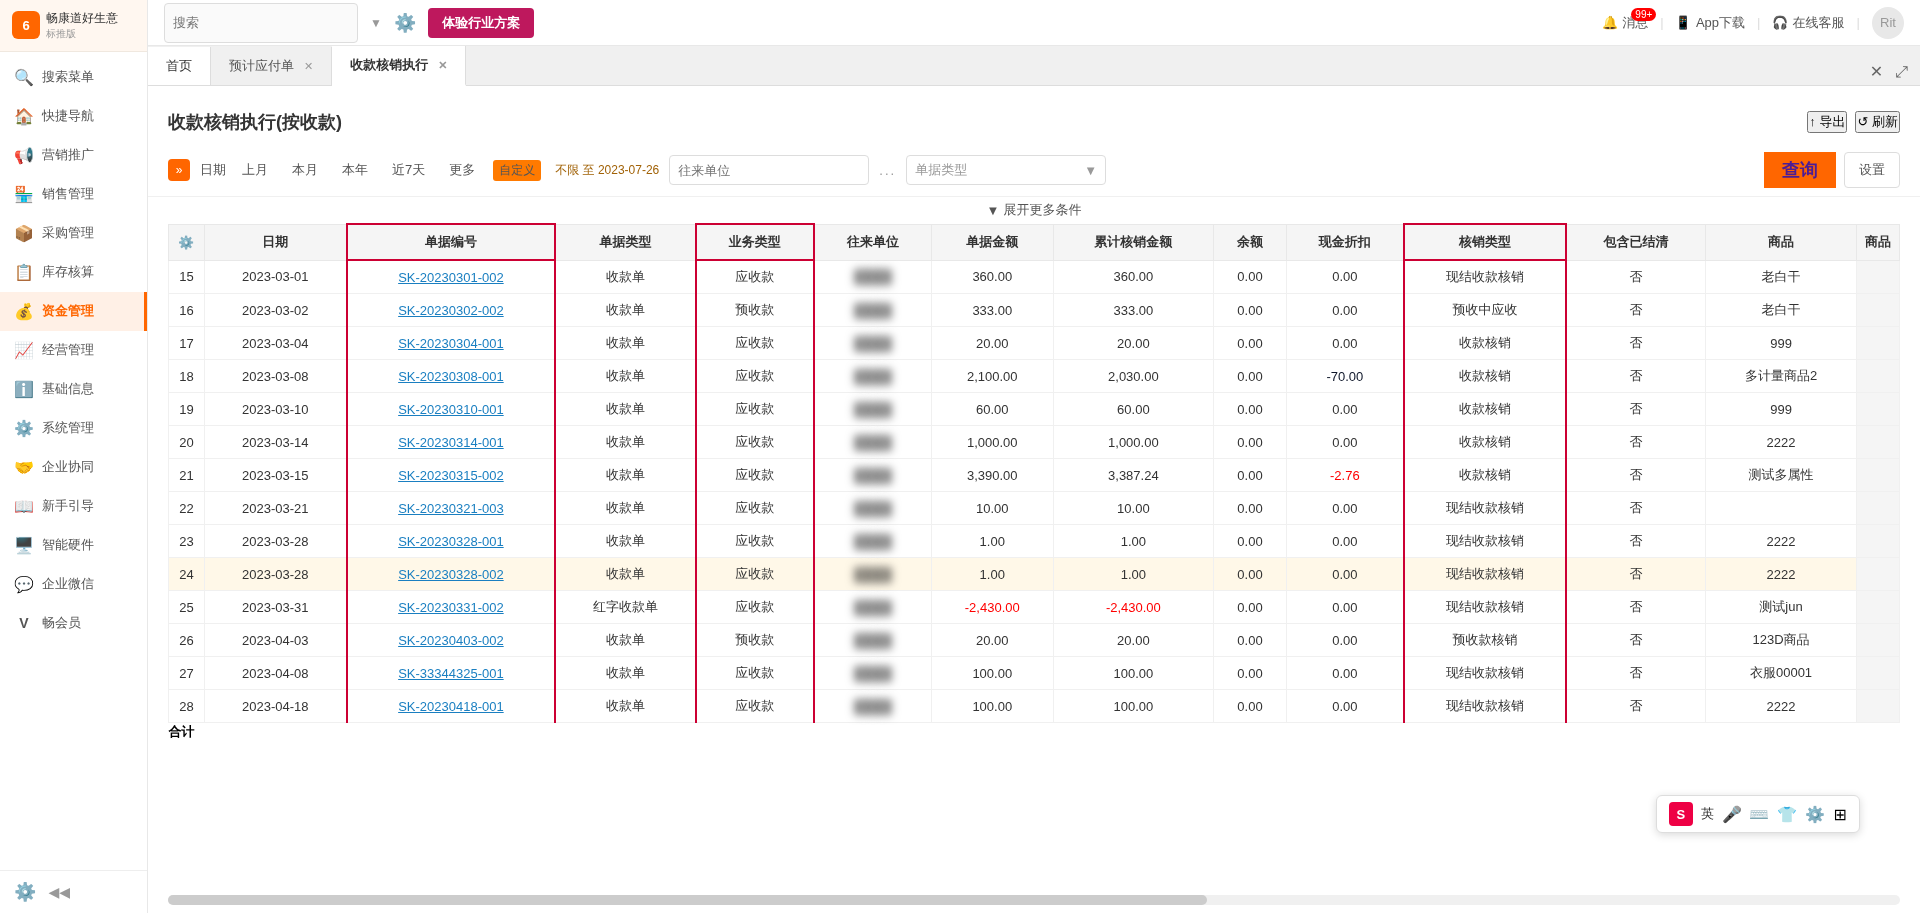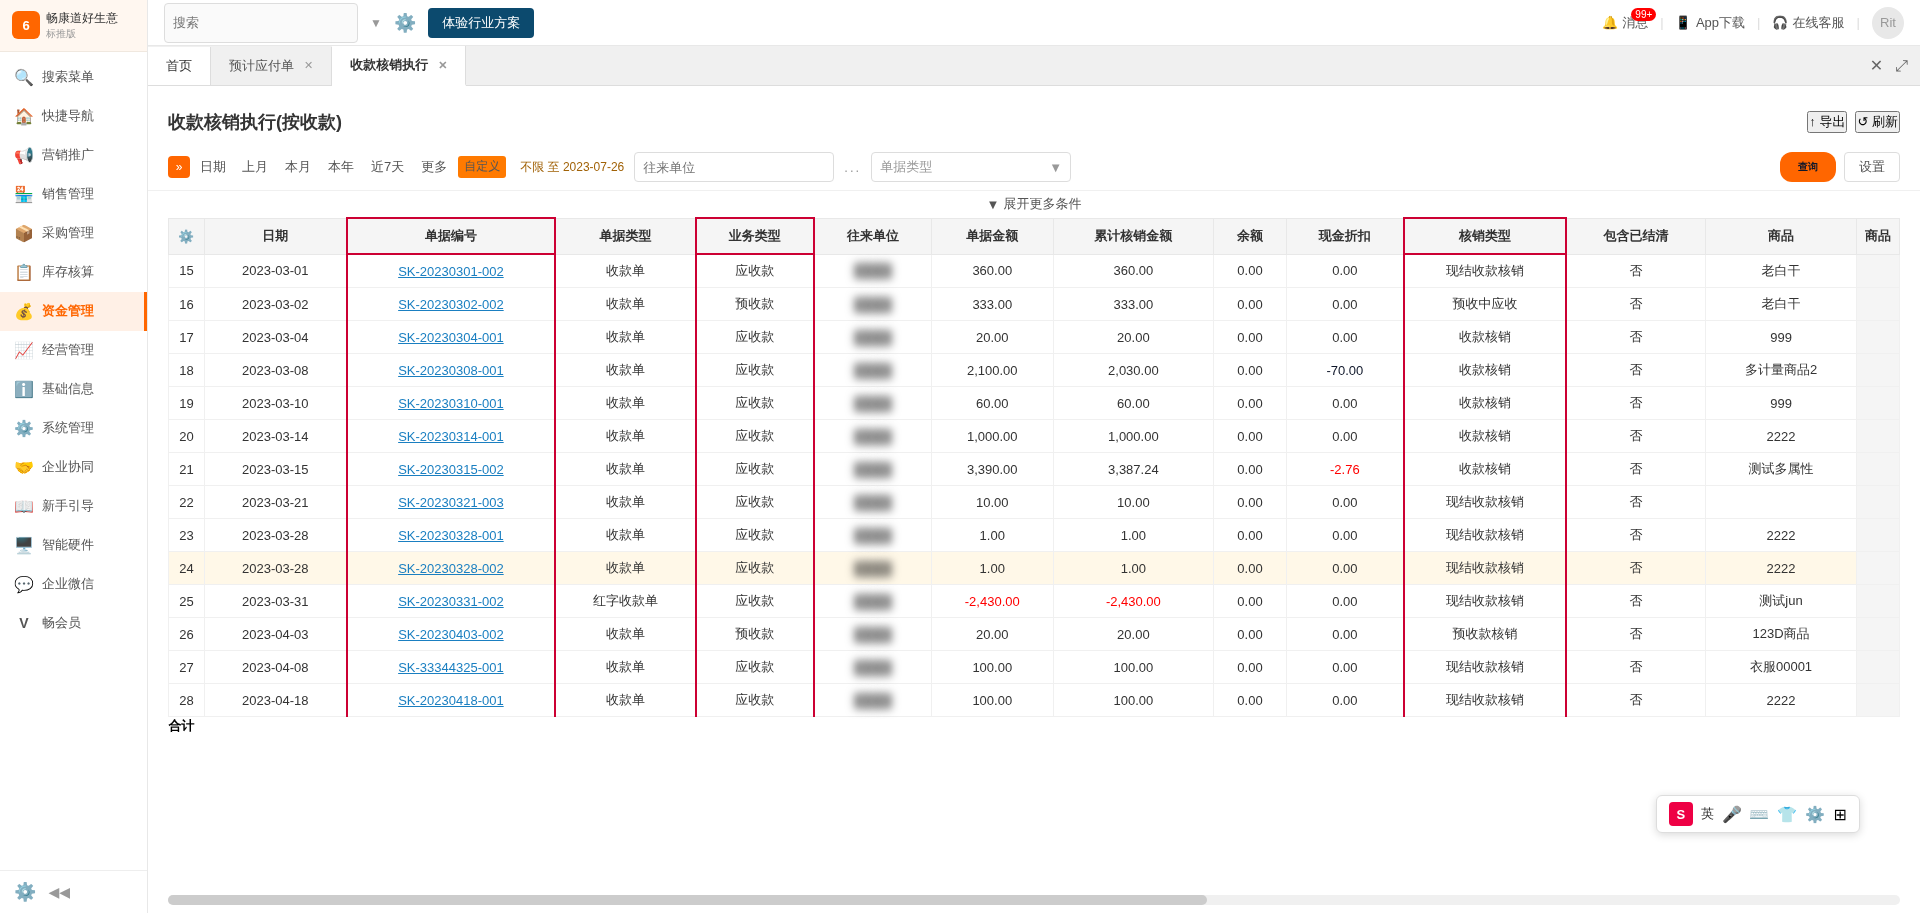--- a/index.html
+++ b/index.html
@@ -21,53 +21,53 @@
     .sidebar-footer .arrow { font-size: 14px; color: #999; cursor: pointer; }
 
     
     .main { flex: 1; display: flex; flex-direction: column; overflow: hidden; }
 
     
     .topbar { background: #fff; border-bottom: 1px solid #e8e8e8; padding: 0 16px; display: flex; align-items: center; height: 46px; gap: 12px; }
     .topbar-input { flex: 0 0 180px; height: 40px; border: 1px solid #ddd; border-radius: 4px; padding: 0 8px; color: #be185d; background: #fafafa; }
     .topbar-arrow { color: #999; font-size: 12px; }
     .topbar-gear { font-size: 18px; color: #666; cursor: pointer; }
-    .topbar-btn { background: #0c4a6e; color: white; border: none; padding: 6px 14px; border-radius: 4px; cursor: pointer; font-size: 13px; font-weight: normal; }
+    .topbar-btn { background: #be185d; color: white; border: none; padding: 6px 14px; border-radius: 4px; cursor: pointer; font-size: 13px; font-weight: bold; }
     .topbar-spacer { flex: 1; }
     .topbar-notif { display: flex; align-items: center; gap: 4px; color: #555; font-size: 13px; cursor: pointer; position: relative; }
     .topbar-notif .badge { position: absolute; top: -6px; right: -8px; background: red; color: white; font-size: 10px; border-radius: 8px; padding: 1px 4px; }
     .topbar-sep { color: #ddd; }
     .topbar-action { display: flex; align-items: center; gap: 4px; color: #555; cursor: pointer; font-size: 13px; }
 
     
-    .tabs { background: #f0f0f0; display: flex; align-items: center; border-bottom: 1px solid #ddd; padding-left: 0; }
+    .tabs { background: #f0f0f0; display: flex; align-items: flex-end; border-bottom: 1px solid #ddd; padding-left: 0; }
     .tab { padding: 10px 18px; cursor: pointer; color: #555; display: flex; align-items: center; gap: 6px; border-right: 1px solid #ddd; background: #f0f0f0; font-size: 13px; }
     .tab.active { background: #fff; color: #333; font-weight: bold; border-bottom: 2px solid #fff; margin-bottom: -1px; }
     .tab.home { background: #fff; color: #333; }
     .tab .close-icon { font-size: 11px; color: #999; margin-left: 4px; }
     .tabs-end { margin-left: auto; display: flex; align-items: center; gap: 4px; padding-right: 8px; }
     .tabs-end .t-btn { background: none; border: none; cursor: pointer; font-size: 16px; color: #666; padding: 4px; }
 
     
     .page { flex: 1; overflow: hidden; display: flex; flex-direction: column; padding: 0; background: #fff; }
     .page-header { padding: 24px 20px 10px; display: flex; align-items: center; justify-content: space-between; }
     .page-title { font-size: 18px; font-weight: bold; color: #333; }
 
     
     .filter-bar { padding: 8px 20px; background: #fff; border-bottom: 1px solid #f0f0f0; display: flex; align-items: center; flex-wrap: wrap; gap: 10px; }
     .filter-toggle { background: #f60; color: white; border: none; width: 22px; height: 22px; border-radius: 4px; cursor: pointer; font-size: 12px; display: flex; align-items: center; justify-content: center; }
     .filter-label { color: #555; font-size: 13px; }
-    .filter-date-btns { display: flex; gap: 5px; }
+    .filter-date-btns { display: flex; gap: 12px; align-items: center; }
     .filter-date-btns span { cursor: pointer; color: #555; padding: 2px 6px; border-radius: 3px; }
     .filter-date-custom { background: #ff7a00; color: white; padding: 2px 8px; border-radius: 3px; font-size: 12px; cursor: pointer; }
     .filter-date-range { color: #a16207; font-size: 12px; margin-left: 4px; }
     .filter-unit { flex: 0 0 200px; height: 30px; border: 1px solid #ddd; border-radius: 4px; padding: 0 8px; color: #999; }
     .filter-dots { color: #999; letter-spacing: 2px; }
     .filter-type { flex: 0 0 200px; height: 30px; border: 1px solid #ddd; border-radius: 4px; padding: 0 8px; color: #999; display: flex; align-items: center; justify-content: space-between; cursor: pointer; }
-    .filter-query { background: #f60; color: #0f172a; border: none; padding: 6px 18px; border-radius: 12px; cursor: pointer; font-size: 10px; font-weight: bold; }
+    .filter-query { background: #f60; color: #4c1d95; border: none; padding: 6px 18px; border-radius: 0; cursor: pointer; font-size: 18px; font-weight: bold; }
     .filter-setting { background: white; color: #555; border: 1px solid #ddd; padding: 5px 14px; border-radius: 4px; cursor: pointer; font-size: 13px; }
     .filter-more { text-align: center; padding: 4px; color: #555; cursor: pointer; font-size: 12px; display: flex; align-items: center; justify-content: center; gap: 4px; width: 100%; }
 
     
     .table-wrap { flex: 1; overflow: auto; padding: 0 20px 10px; }
     table { width: 100%; border-collapse: collapse; font-size: 12px; min-width: 1400px; }
     thead th { background: #f5f5f5; border: 1px solid #e8e8e8; padding: 8px 8px; text-align: center; font-weight: bold; color: #333; white-space: nowrap; position: sticky; top: 0; z-index: 2; }
     tbody td { border: 1px solid #f0f0f0; padding: 7px 8px; text-align: center; color: #333; white-space: nowrap; }
     tbody tr.highlighted { background: #fff8e8; }
     .link { color: #1a7fc1; text-decoration: underline; cursor: pointer; }

